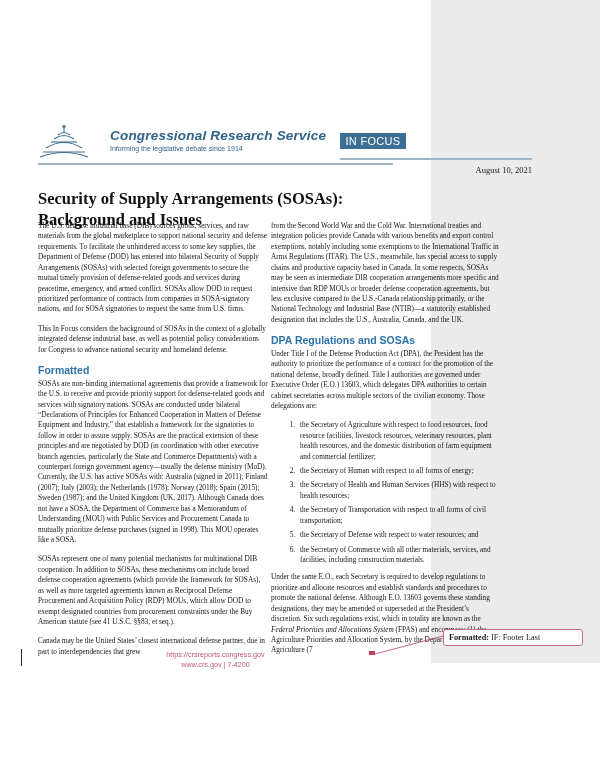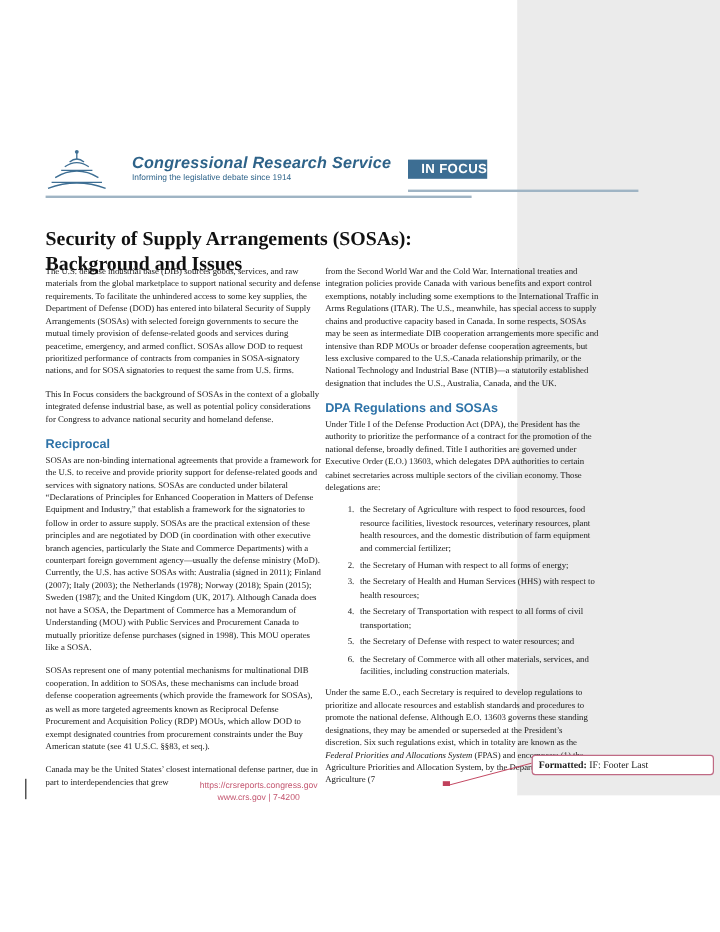--- a/index.html
+++ b/index.html
@@ -96,24 +96,24 @@
   }
   #infocus-badge {
     position: absolute;
     left: 340px;
     top: 133px;
     width: 66px;
     height: 16px;
     background: #3d6e93;
     color: #ffffff;
     font-family: "Liberation Sans", sans-serif;
-    font-weight: bold;
+    font-weight: normal;
     font-size: 11px;
     letter-spacing: 0.3px;
-    text-align: right;
+    text-align: center;
     line-height: 16px;
   }
   #infocus-rule {
     position: absolute;
     left: 340px;
     top: 158px;
     width: 192px;
     height: 2px;
     background: #9fb4c4;
   }
@@ -183,21 +183,21 @@
     margin-bottom: 4px;
     padding-left: 3px;
   }
   em.ital { font-style: italic; }
 
   
   #formatted-balloon {
     position: absolute;
     left: 443px;
     top: 629px;
-    width: 152px;
+    width: 140px;
     height: 17px;
     border: 1px solid #c06a84;
     border-radius: 3px;
     background: #ffffff;
     font-family: "Liberation Serif", serif;
     font-size: 8.2px;
     color: #1a1a1a;
     line-height: 16px;
     padding-left: 5px;
     box-sizing: border-box;
@@ -279,27 +279,28 @@
       </svg>
     </div>
     <div id="crs-wordmark">
       <div class="crs-name">Congressional Research Service</div>
       <div class="crs-tagline">Informing the legislative debate since 1914</div>
     </div>
   </div>
   <div id="header-rule"></div>
   <div id="infocus-badge">IN FOCUS</div>
   <div id="infocus-rule"></div>
+  <div id="doc-date">August 10, 2021</div>
 
   <h1 id="doc-title">Security of Supply Arrangements (SOSAs): Background and Issues</h1>
 
   <div id="col-left" class="col">
     <p class="body-p">The U.S. defense industrial base (DIB) sources goods, services, and raw materials from the global marketplace to support national security and defense requirements. To facilitate the unhindered access to some key supplies, the Department of Defense (DOD) has entered into bilateral Security of Supply Arrangements (SOSAs) with selected foreign governments to secure the mutual timely provision of defense-related goods and services during peacetime, emergency, and armed conflict. SOSAs allow DOD to request prioritized performance of contracts from companies in SOSA-signatory nations, and for SOSA signatories to request the same from U.S. firms.</p>
     <p class="body-p">This In Focus considers the background of SOSAs in the context of a globally integrated defense industrial base, as well as potential policy considerations for Congress to advance national security and homeland defense.</p>
-    <h2 class="sec-head">Reciprocal</h2>
+    <h2 class="sec-head">Formatted</h2>
     <p class="body-p">SOSAs are non-binding international agreements that provide a framework for the U.S. to receive and provide priority support for defense-related goods and services with signatory nations. SOSAs are conducted under bilateral “Declarations of Principles for Enhanced Cooperation in Matters of Defense Equipment and Industry,” that establish a framework for the signatories to follow in order to assure supply. SOSAs are the practical extension of these principles and are negotiated by DOD (in coordination with other executive branch agencies, particularly the State and Commerce Departments) with a counterpart foreign government agency—usually the defense ministry (MoD). Currently, the U.S. has active SOSAs with: Australia (signed in 2011); Finland (2007); Italy (2003); the Netherlands (1978); Norway (2018); Spain (2015); Sweden (1987); and the United Kingdom (UK, 2017). Although Canada does not have a SOSA, the Department of Commerce has a Memorandum of Understanding (MOU) with Public Services and Procurement Canada to mutually prioritize defense purchases (signed in 1998). This MOU operates like a SOSA.</p>
     <p class="body-p">SOSAs represent one of many potential mechanisms for multinational DIB cooperation. In addition to SOSAs, these mechanisms can include broad defense cooperation agreements (which provide the framework for SOSAs), as well as more targeted agreements known as Reciprocal Defense Procurement and Acquisition Policy (RDP) MOUs, which allow DOD to exempt designated countries from procurement constraints under the Buy American statute (see 41 U.S.C. §§83, et seq.).</p>
     <p class="body-p">Canada may be the United States’ closest international defense partner, due in part to interdependencies that grew</p>
   </div>
 
   <div id="col-right" class="col">
     <p class="body-p">from the Second World War and the Cold War. International treaties and integration policies provide Canada with various benefits and export control exemptions, notably including some exemptions to the International Traffic in Arms Regulations (ITAR). The U.S., meanwhile, has special access to supply chains and productive capacity based in Canada. In some respects, SOSAs may be seen as intermediate DIB cooperation arrangements more specific and intensive than RDP MOUs or broader defense cooperation agreements, but less exclusive compared to the U.S.-Canada relationship primarily, or the National Technology and Industrial Base (NTIB)—a statutorily established designation that includes the U.S., Australia, Canada, and the UK.</p>
     <h2 class="sec-head first-head">DPA Regulations and SOSAs</h2>
     <p class="body-p">Under Title I of the Defense Production Act (DPA), the President has the authority to prioritize the performance of a contract for the promotion of the national defense, broadly defined. Title I authorities are governed under Executive Order (E.O.) 13603, which delegates DPA authorities to certain cabinet secretaries across multiple sectors of the civilian economy. Those delegations are:</p>
     <ol class="num-list">

